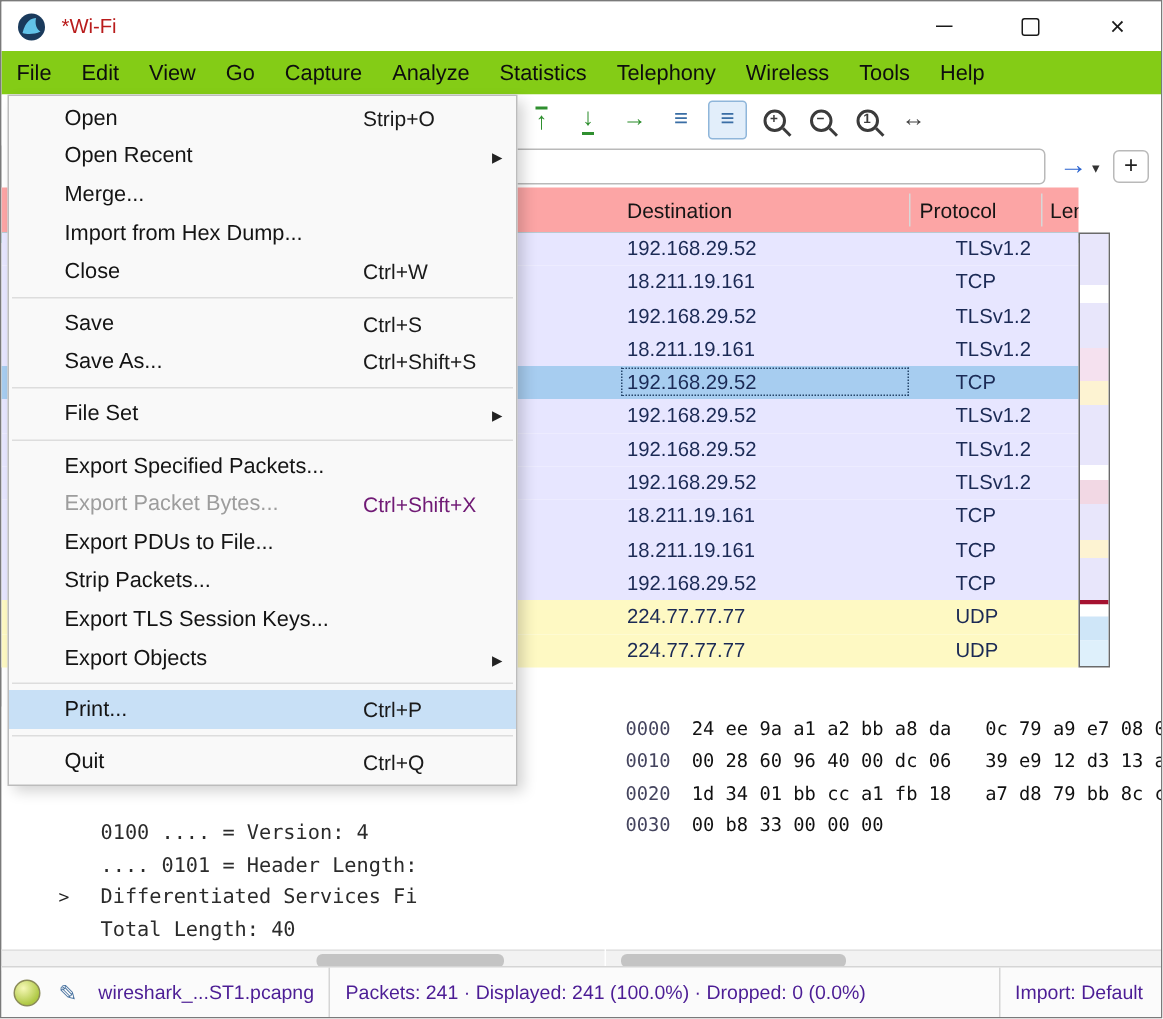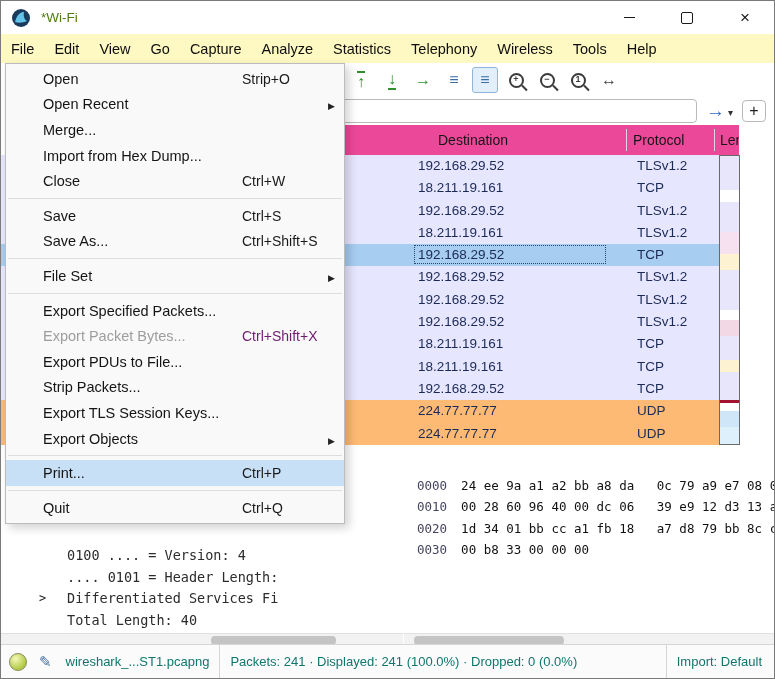--- a/index.html
+++ b/index.html
@@ -2,28 +2,28 @@
 <html><head>
 <meta charset="utf-8">
 <style>
   html,body{margin:0;padding:0;background:#fff;}
   .window{position:relative;width:775px;height:679px;background:#fff;border:1px solid #7a7a7a;
           box-sizing:border-box;overflow:hidden;font-family:"Liberation Sans",sans-serif;color:#111;}
 
   
   .titlebar{position:absolute;top:0;left:0;right:0;height:33px;background:#fff;display:flex;align-items:center;}
   .app-icon{margin-left:10px;width:20px;height:20px;display:flex;}
-  .title{margin-left:10px;font-size:13.5px;color:#4d7c0f;}
+  .title{margin-left:10px;font-size:13.5px;color:#b91c1c;}
   .controls{margin-left:auto;display:flex;height:100%;}
   .ctl{width:58px;height:100%;display:flex;align-items:center;justify-content:center;font-size:17px;color:#1a1a1a;}
   .min-glyph{display:block;width:11px;height:1px;background:#1a1a1a;}
   .max-glyph{display:block;width:10px;height:10px;border:1.2px solid #1a1a1a;border-radius:2px;}
 
   
-  .menubar{position:absolute;top:33px;left:0;right:0;height:29px;background:#fef9c3;display:flex;align-items:center;padding-left:0;font-size:14.5px;}
+  .menubar{position:absolute;top:33px;left:0;right:0;height:29px;background:#84cc16;display:flex;align-items:center;padding-left:0;font-size:14.5px;}
   .mb-item{padding:3px 10px;color:#0e0e0e;}
 
   
   .toolbar{position:absolute;top:62px;left:0;right:0;height:34px;background:#fff;display:flex;align-items:center;}
   .tb-spacer{width:347px;flex:0 0 auto;}
   .tb-btn{width:26px;height:26px;margin-right:5px;display:flex;align-items:center;justify-content:center;border-radius:3px;box-sizing:border-box;}
   .tb-btn.pressed{background:#e2eefa;border:1px solid #8fb6da;}
   .tb-btn .g{font-size:16px;font-weight:bold;line-height:1;}
   .with-top{border-top:2px solid;padding-top:1px;}
   .with-bottom{border-bottom:2px solid;padding-bottom:1px;}
@@ -34,31 +34,31 @@
   
   .filterbar{position:absolute;top:96px;left:0;right:0;height:28px;display:flex;align-items:center;padding:0 8px;gap:6px;box-sizing:border-box;}
   .filter-input{flex:1;height:22px;border:1px solid #b9b9b9;border-radius:4px;background:#fff;outline:none;font-size:13px;padding:0 6px;}
   .apply-btn{display:flex;align-items:center;gap:3px;padding:0 3px;}
   .arrow-glyph::before{content:"\2192";color:#2b63cf;font-weight:bold;font-size:19px;line-height:1;}
   .caret::before{content:"\25BE";color:#333;font-size:10px;line-height:1;}
   .plus-btn{width:24px;height:22px;border:1px solid #b9b9b9;border-radius:4px;background:#fff;font-size:16px;color:#222;line-height:1;display:flex;align-items:center;justify-content:center;padding:0;font-family:inherit;}
 
   
   .plist{position:absolute;top:124px;left:0;width:775px;height:320px;background:#fff;}
-  .plist-header{position:absolute;top:0;left:0;width:718px;height:30px;background:#ec4899;border-bottom:7px solid #14b8a6;margin-left:20px;}
+  .plist-header{position:absolute;top:0;left:0;width:718px;height:30px;background:#fca5a5;border-bottom:7px solid #14b8a6;}
   .hcell{position:absolute;top:0;height:30px;display:flex;align-items:center;font-size:14px;color:#151515;overflow:hidden;white-space:nowrap;}
   .h-dest{left:417px;width:180px;}
   .h-proto{left:612px;width:78px;}
   .h-len{left:699px;width:19px;}
   .hsep{position:absolute;top:4px;bottom:4px;width:1px;background:#d8d8d8;}
   .s1{left:605px;} .s2{left:693px;}
   .prows{position:absolute;top:30px;left:0;width:718px;}
   .prow{position:relative;height:22.3px;line-height:22.3px;font-size:13.5px;color:#1b2a55;overflow:hidden;}
   .prow.tls,.prow.tcp{background:#e7e6ff;text-decoration:underline;}
-  .prow.udp{background:#fdba74;}
+  .prow.udp{background:#fef9c3;}
   .prow.selected{background:#a7cdf0;}
   .pcell{position:absolute;white-space:nowrap;}
   .pcell-dest{left:417px;}
   .pcell-proto{left:636px;text-align:right;}
   .focus-box{position:absolute;left:413px;top:1px;width:192px;height:19px;border:1px dotted #27476b;box-sizing:border-box;}
   .minimap{position:absolute;top:30px;left:718px;width:21px;height:290px;border:1px solid #6a6a6a;background:#fff;box-sizing:border-box;overflow:hidden;}
   .mseg{width:100%;}
 
   
   .details{position:absolute;top:470px;left:0;width:402px;height:162px;background:#fff;overflow:hidden;
@@ -73,21 +73,21 @@
   
   .hscroll{position:absolute;top:632px;height:13px;background:#f2f2f2;border-top:1px solid #e0e0e0;}
   .hscroll.left{left:0;width:402px;}
   .hscroll.right{left:403px;width:372px;}
   .thumb{position:absolute;top:2px;height:9px;background:#c4c4c4;border-radius:4px;}
   .thumb.t-left{left:210px;width:125px;}
   .thumb.t-right{left:10px;width:150px;}
 
   
   .statusbar{position:absolute;left:0;right:0;bottom:0;height:33px;background:#fbfbfb;border-top:1px solid #d5d5d5;
-             display:flex;align-items:center;font-size:13px;color:#0f766e;}
+             display:flex;align-items:center;font-size:13px;color:#4c1d95;}
   .sb-expert{width:16px;height:16px;border-radius:50%;margin-left:8px;flex:0 0 auto;
              background:radial-gradient(circle at 35% 30%, #f6f8b6, #aec843 72%);border:1px solid #8a8a58;}
   .sb-comment{margin-left:12px;flex:0 0 auto;}
   .sb-comment::before{content:"\270E";font-size:15px;color:#46719f;}
   .sb-file{margin-left:14px;white-space:nowrap;}
   .sb-sep{width:1px;align-self:stretch;background:#d5d5d5;margin:0 10px;flex:0 0 auto;}
   .sb-spacer{flex:1;}
   .sb-profile{margin-right:12px;white-space:nowrap;}
 
   

